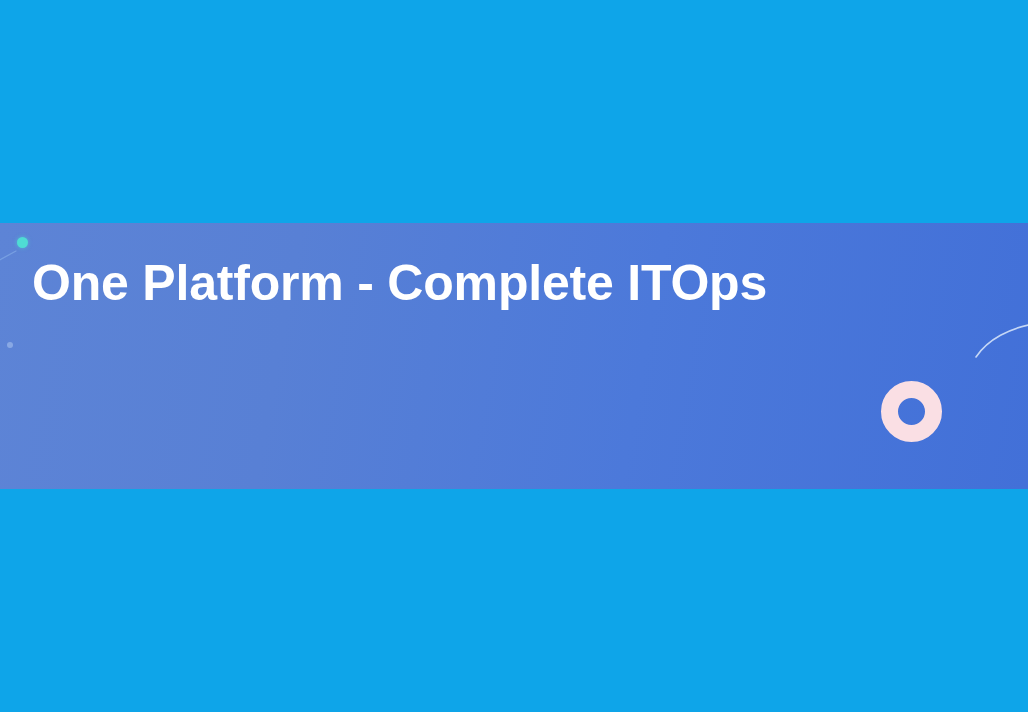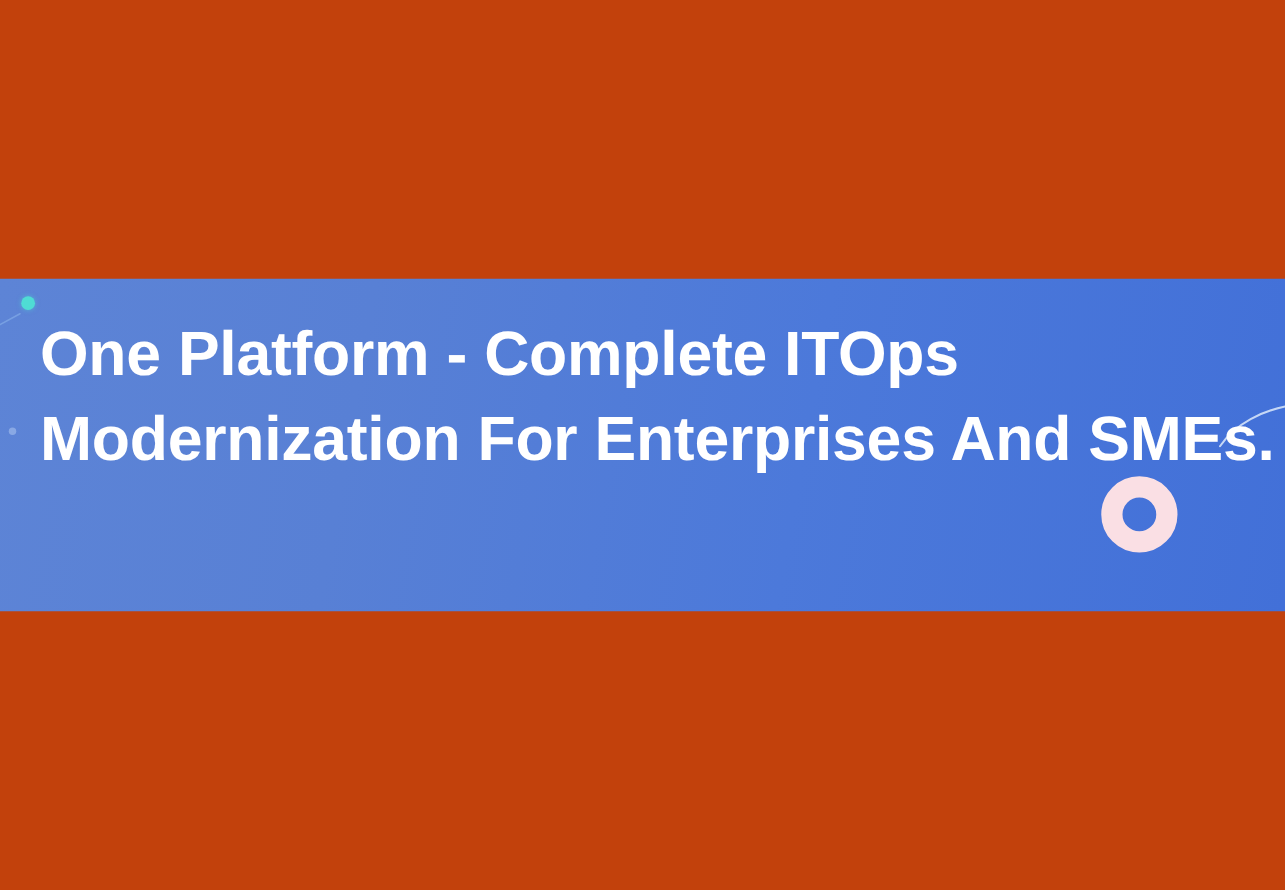--- a/index.html
+++ b/index.html
@@ -15,21 +15,21 @@
     font-family: "Liberation Sans", sans-serif;
     position: relative;
   }
 
   
   #page-root {
     position: absolute;
     left: 0; top: 0;
     width: 1028px;
     height: 712px;
-    background: #c2410c;
+    background: #0ea5e9;
   }
 
   
   .hero-banner {
     position: absolute;
     left: 0;
     top: 223px;
     width: 1028px;
     height: 266px;
     background: linear-gradient(100deg, #5d84d6 0%, #5880d5 28%, #4c79da 62%, #4270d8 100%);
@@ -126,18 +126,17 @@
     <span class="deco-pink-ring"></span>
 
     <span class="deco-arc">
       <svg width="78" height="52" viewBox="0 0 78 52" fill="none">
         <path d="M22 38 C 34 20, 56 9, 80 5" stroke="#d4e2f8" stroke-width="1.6" stroke-linecap="round" fill="none" opacity="0.9"></path>
       </svg>
     </span>
 
     <h1 class="hero-headline">
       <span class="hero-headline-line">One Platform - Complete ITOps</span>
-      <span class="hero-headline-line">Modernization For Enterprises And SMEs.</span>
     </h1>
 
   </section>
 
 </div>
 
 </body></html>

